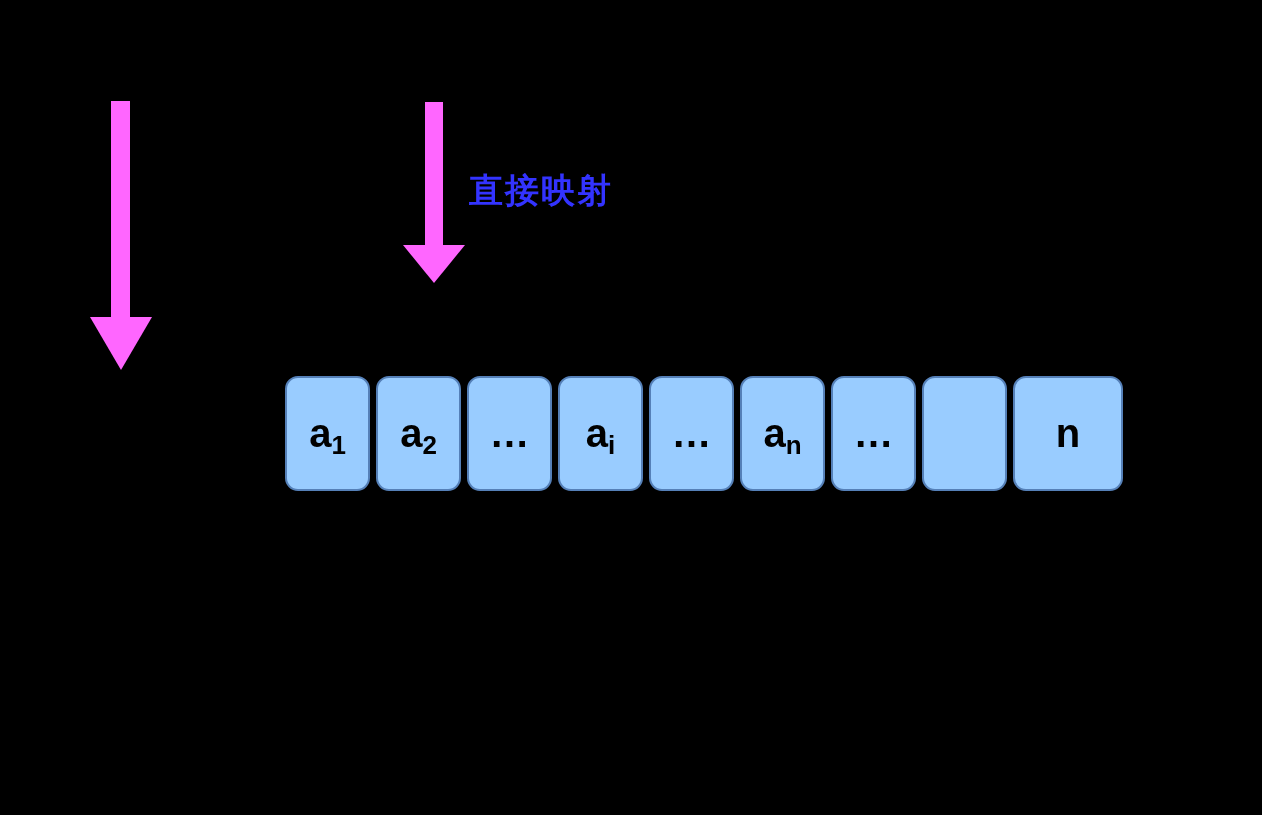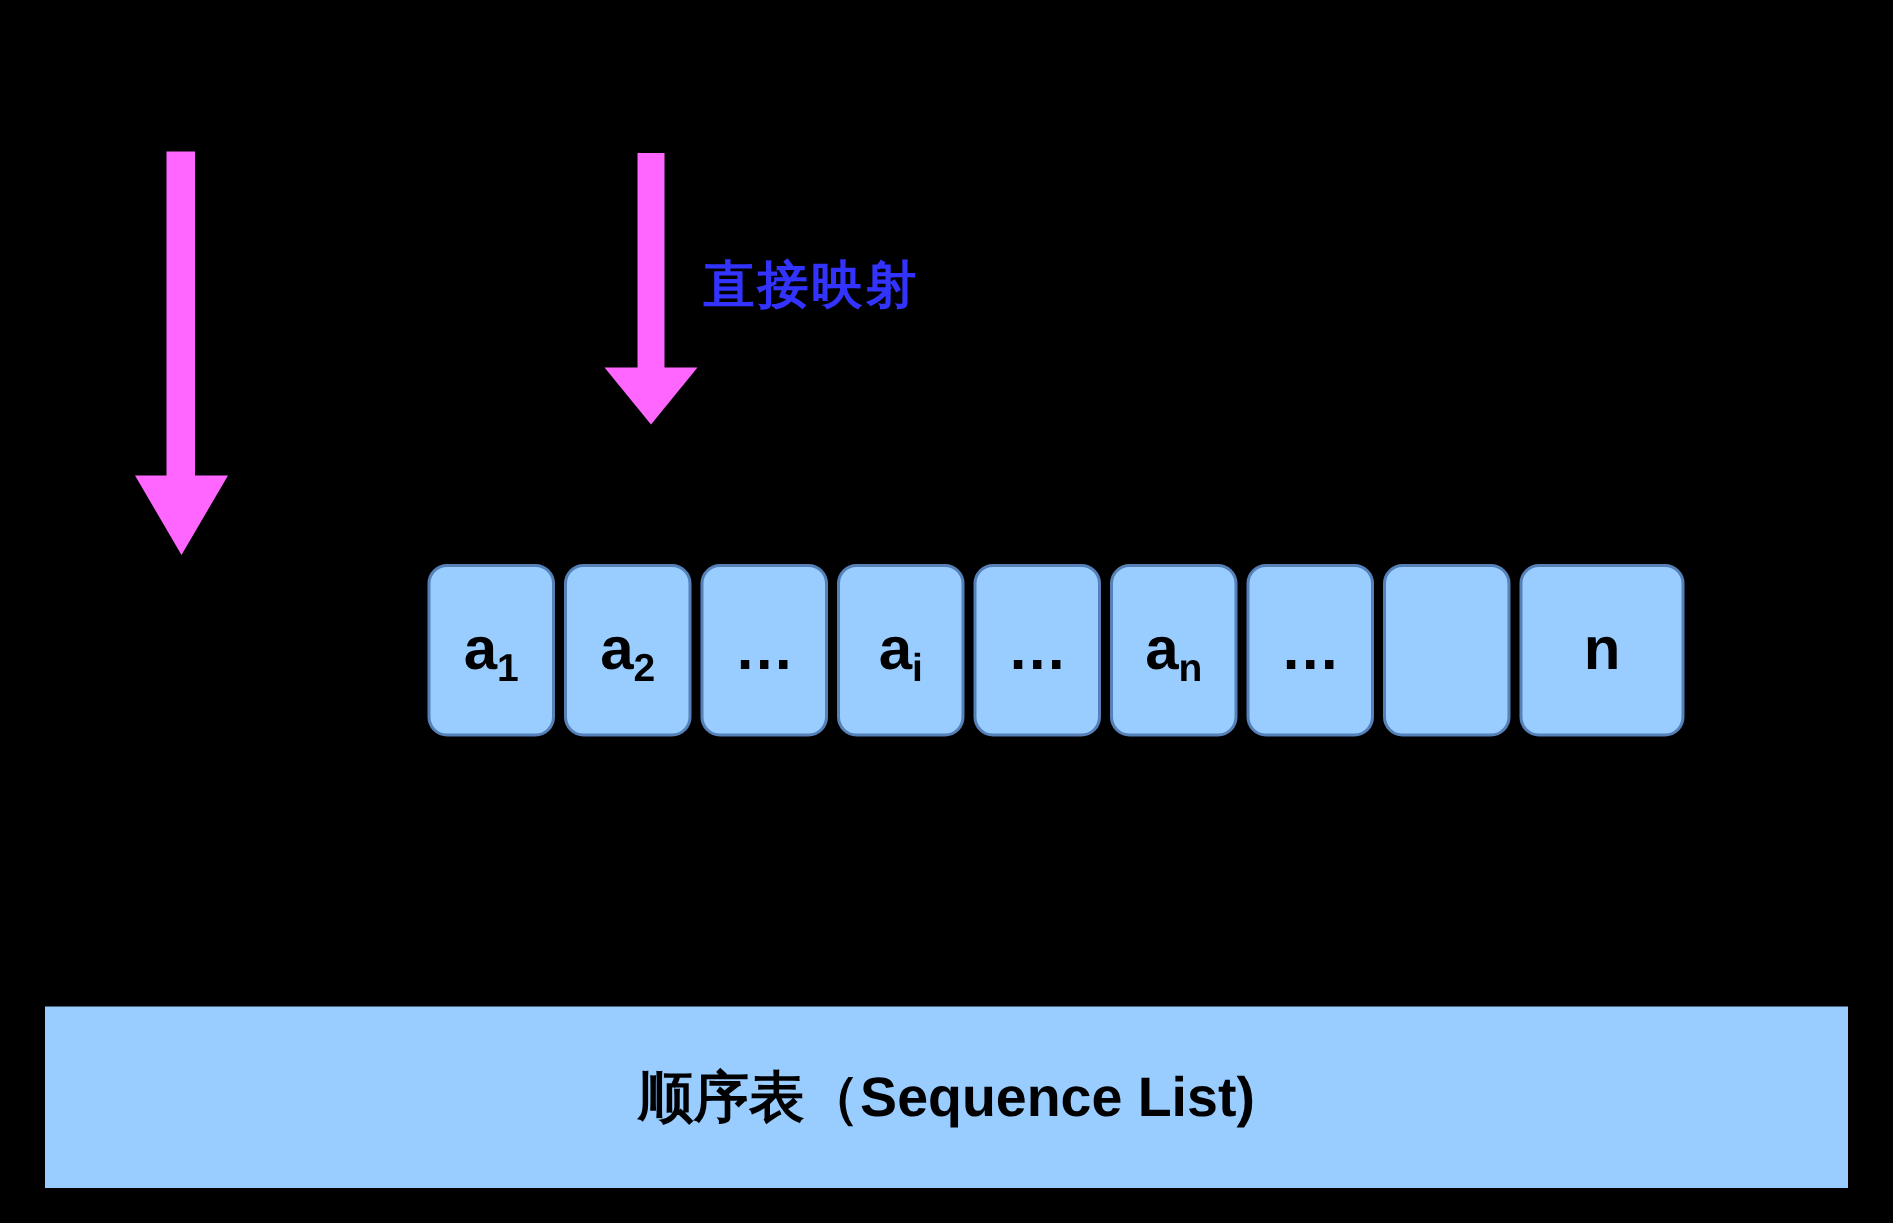--- a/index.html
+++ b/index.html
@@ -150,17 +150,14 @@
     <div class="cell">
       <span></span>
         <span class="sub"></span>
     </div>
     <div class="cell">
       <span>n</span>
         <span class="sub"></span>
     </div>
   </div>
 
-  <div id="footer-bar">
-    <span class="label">顺序表（Sequence List)</span>
-  </div>
 
 </div>
 
 </body></html>

